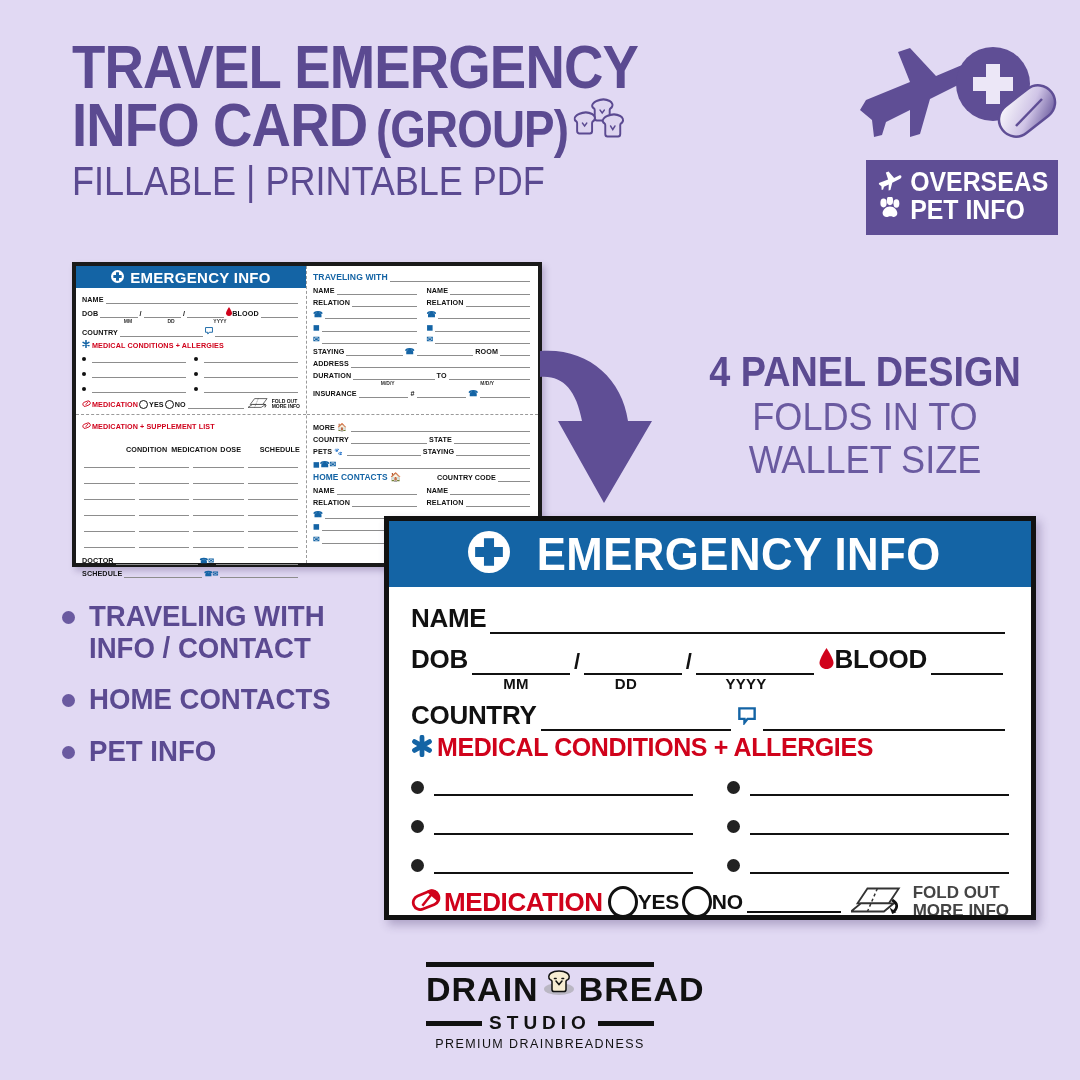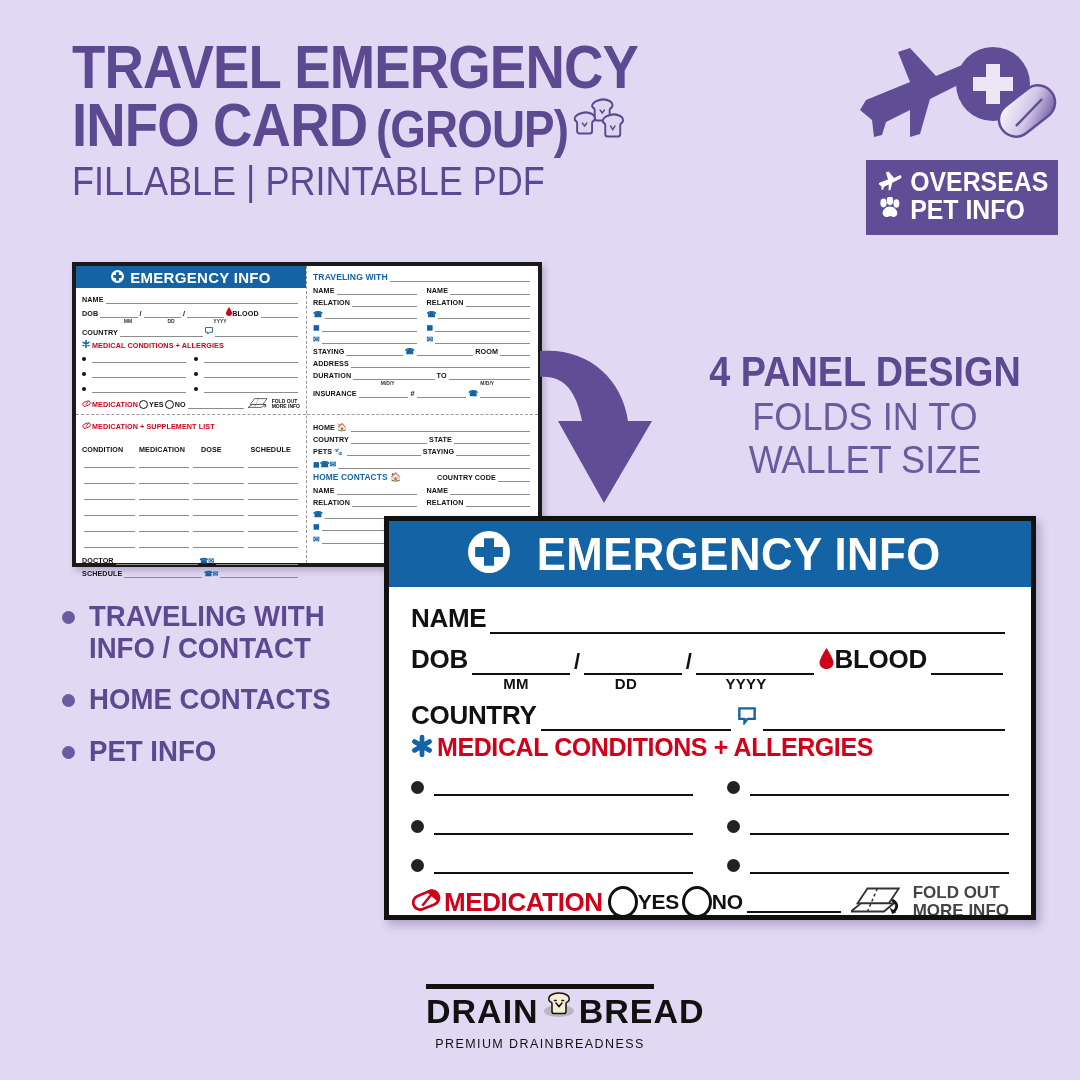--- a/index.html
+++ b/index.html
@@ -296,21 +296,21 @@
 
       <div class="sc-divider" style="top:148px;"></div>
       <div class="sc-body" style="position:absolute;top:152px;left:0;right:0;padding:4px 6px;">
         <div class="row" style="margin-bottom:14px;">
           <span style="margin-right:1px;"><svg width="9" height="7" viewBox="0 0 14 10">
                 <rect x="1" y="2" width="12" height="6.5" rx="3.2" fill="none" stroke="#d0021b" stroke-width="1.3" transform="rotate(-22 7 5)"></rect>
                 <path d="M5.4 7.6 L9.6 2.2" stroke="#d0021b" stroke-width="1.3"></path>
               </svg></span>
           <span class="lbl red">MEDICATION + SUPPLEMENT LIST</span>
         </div>
-        <div style="display:flex;margin-bottom:5px;">
+        <div style="display:flex;margin-bottom:5px;margin-left:44px;">
           <span class="lbl" style="flex:1.15">CONDITION</span>
           <span class="lbl" style="flex:1.25">MEDICATION</span>
           <span class="lbl" style="flex:1">DOSE</span>
           <span class="lbl" style="flex:1">SCHEDULE</span>
         </div>
         <div>
           <div class="row" style="margin-bottom:7px;">
               <span class="ln"></span>
               <span class="ln"></span>
               <span class="ln"></span>
@@ -446,21 +446,21 @@
             <span class="lbl">#</span>
             <span class="ln"></span>
             <span class="blu" style="font-size:8px;">☎</span>
             <span class="ln"></span>
           </div>
       </div>
 
       <div class="sc-divider" style="top:148px;"></div>
       <div class="sc-body" style="position:absolute;top:152px;left:0;right:0;padding:5px 6px;">
         <div class="row">
-            <span class="lbl">HOME</span>
+            <span class="lbl">MORE</span>
             <span class="blu" style="font-size:8px;margin:0 2px;">🏠</span>
             <span class="ln"></span>
           </div>
         <div class="row">
             <span class="lbl">COUNTRY</span>
             <span class="ln"></span>
             <span class="lbl">STATE</span>
             <span class="ln"></span>
           </div>
         <div class="row">
@@ -680,15 +680,20 @@
       <span style="margin:0 -2px;position:relative;top:-4px;">
         <svg width="36" height="30" viewBox="0 0 36 30">
           <ellipse cx="18" cy="22" rx="15" ry="6" fill="#9a9a9a" opacity=".55"></ellipse>
           <path d="M10 6c4-2.6 12-2.6 16 0 2.6 1.6 3 5.2 0.8 6.6-1 .6-1.8.6-1.8 2v7.8c0 1.4-1 2.2-2.3 2.2H13.3c-1.4 0-2.3-.8-2.3-2.2v-7.8c0-1.4-.8-1.4-1.8-2C7 11.2 7.4 7.6 10 6z" fill="#f6ecd2" stroke="#111" stroke-width="1.5"></path>
           <path d="M15 14l3 3.6 3-3.6" fill="none" stroke="#111" stroke-width="1.5" stroke-linecap="round"></path>
           <path d="M13.5 11.5h1.6M21 11.5h1.6" stroke="#111" stroke-width="1.6" stroke-linecap="round"></path>
         </svg>
       </span>
       <span>BREAD</span>
     </div>
+    <div style="display:flex;align-items:center;gap:7px;">
+      <span class="logo-bar" style="flex:1"></span>
+      <span class="logo-studio">STUDIO</span>
+      <span class="logo-bar" style="flex:1"></span>
+    </div>
     <div class="logo-tag">PREMIUM DRAINBREADNESS</div>
   </div>
 </div>
 
 </body></html>

